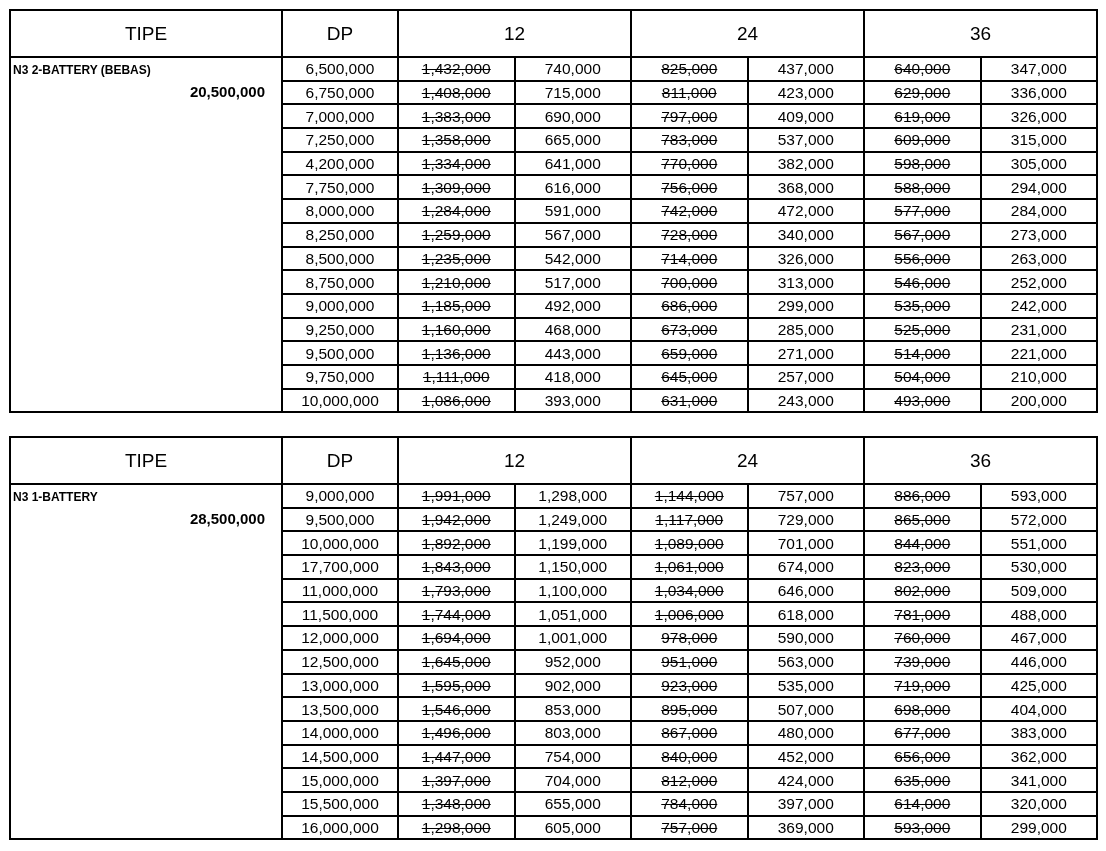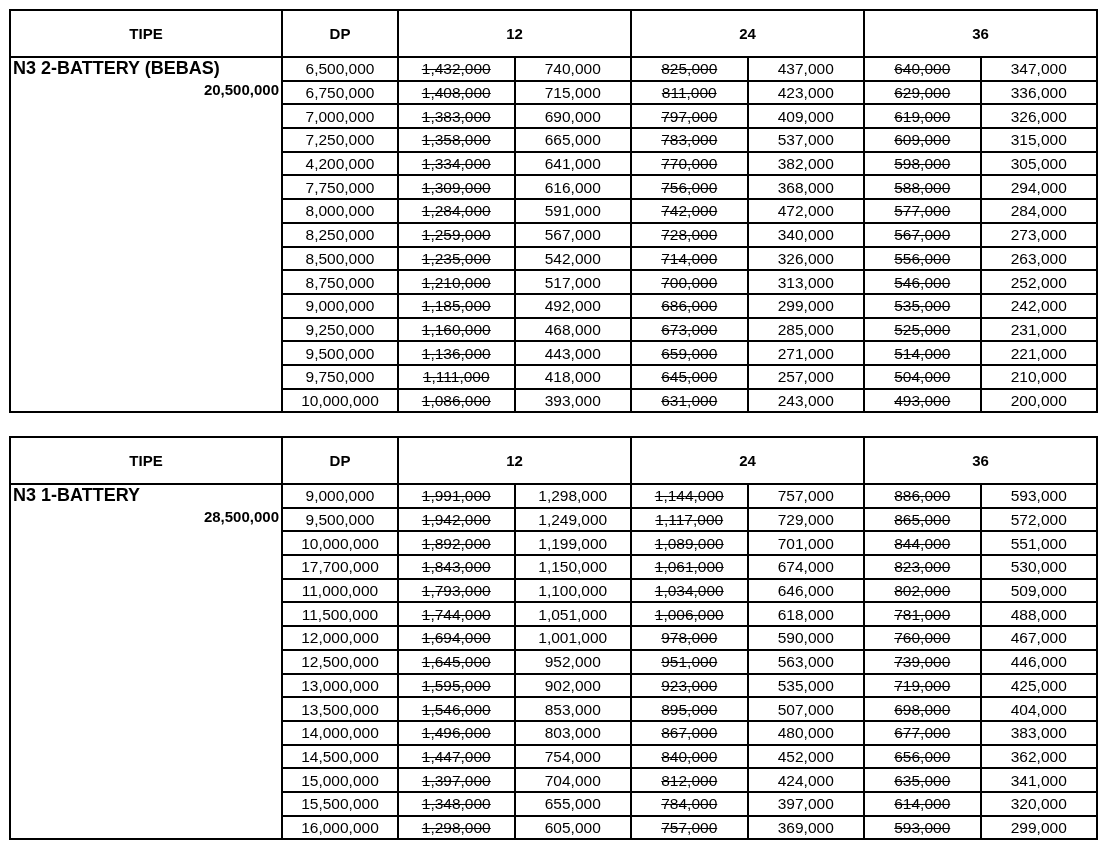--- a/index.html
+++ b/index.html
@@ -17,37 +17,37 @@
     font-size: 15.5px;
   }
   table.price td, table.price th {
     border: 2px solid #000;
     padding: 0;
     text-align: center;
     white-space: nowrap;
     overflow: hidden;
   }
   table.price th {
-    font-weight: bold;
+    font-weight: normal;
     height: 45px;
-    font-size: 15px;
+    font-size: 19px;
     border-radius: 6px;
   }
   table.price td { height: 21.7px; line-height: 21px; }
   td.tipe-cell {
     border-bottom: 2px solid #000;
     vertical-align: top;
     text-align: left !important;
     position: relative;
   }
   .tipe-name {
-    font-weight: bold; font-size: 18px; padding-left: 2px;
+    font-weight: bold; font-size: 12px; padding-left: 2px;
   }
   .tipe-price {
-    font-weight: bold; font-size: 15px; display: block; text-align: right; padding-right: 2px;
+    font-weight: bold; font-size: 15px; display: block; text-align: right; padding-right: 16px;
   }
   .strike { text-decoration: line-through; text-decoration-thickness: 1px; }
   #table1 { top: 9px; }
   #table2 { top: 436px; }
   col.c-tipe { width: 272px; }
   col.c-dp { width: 116px; }
   col.c-val { width: 116.5px; }
 </style>
 </head>
 <body>

